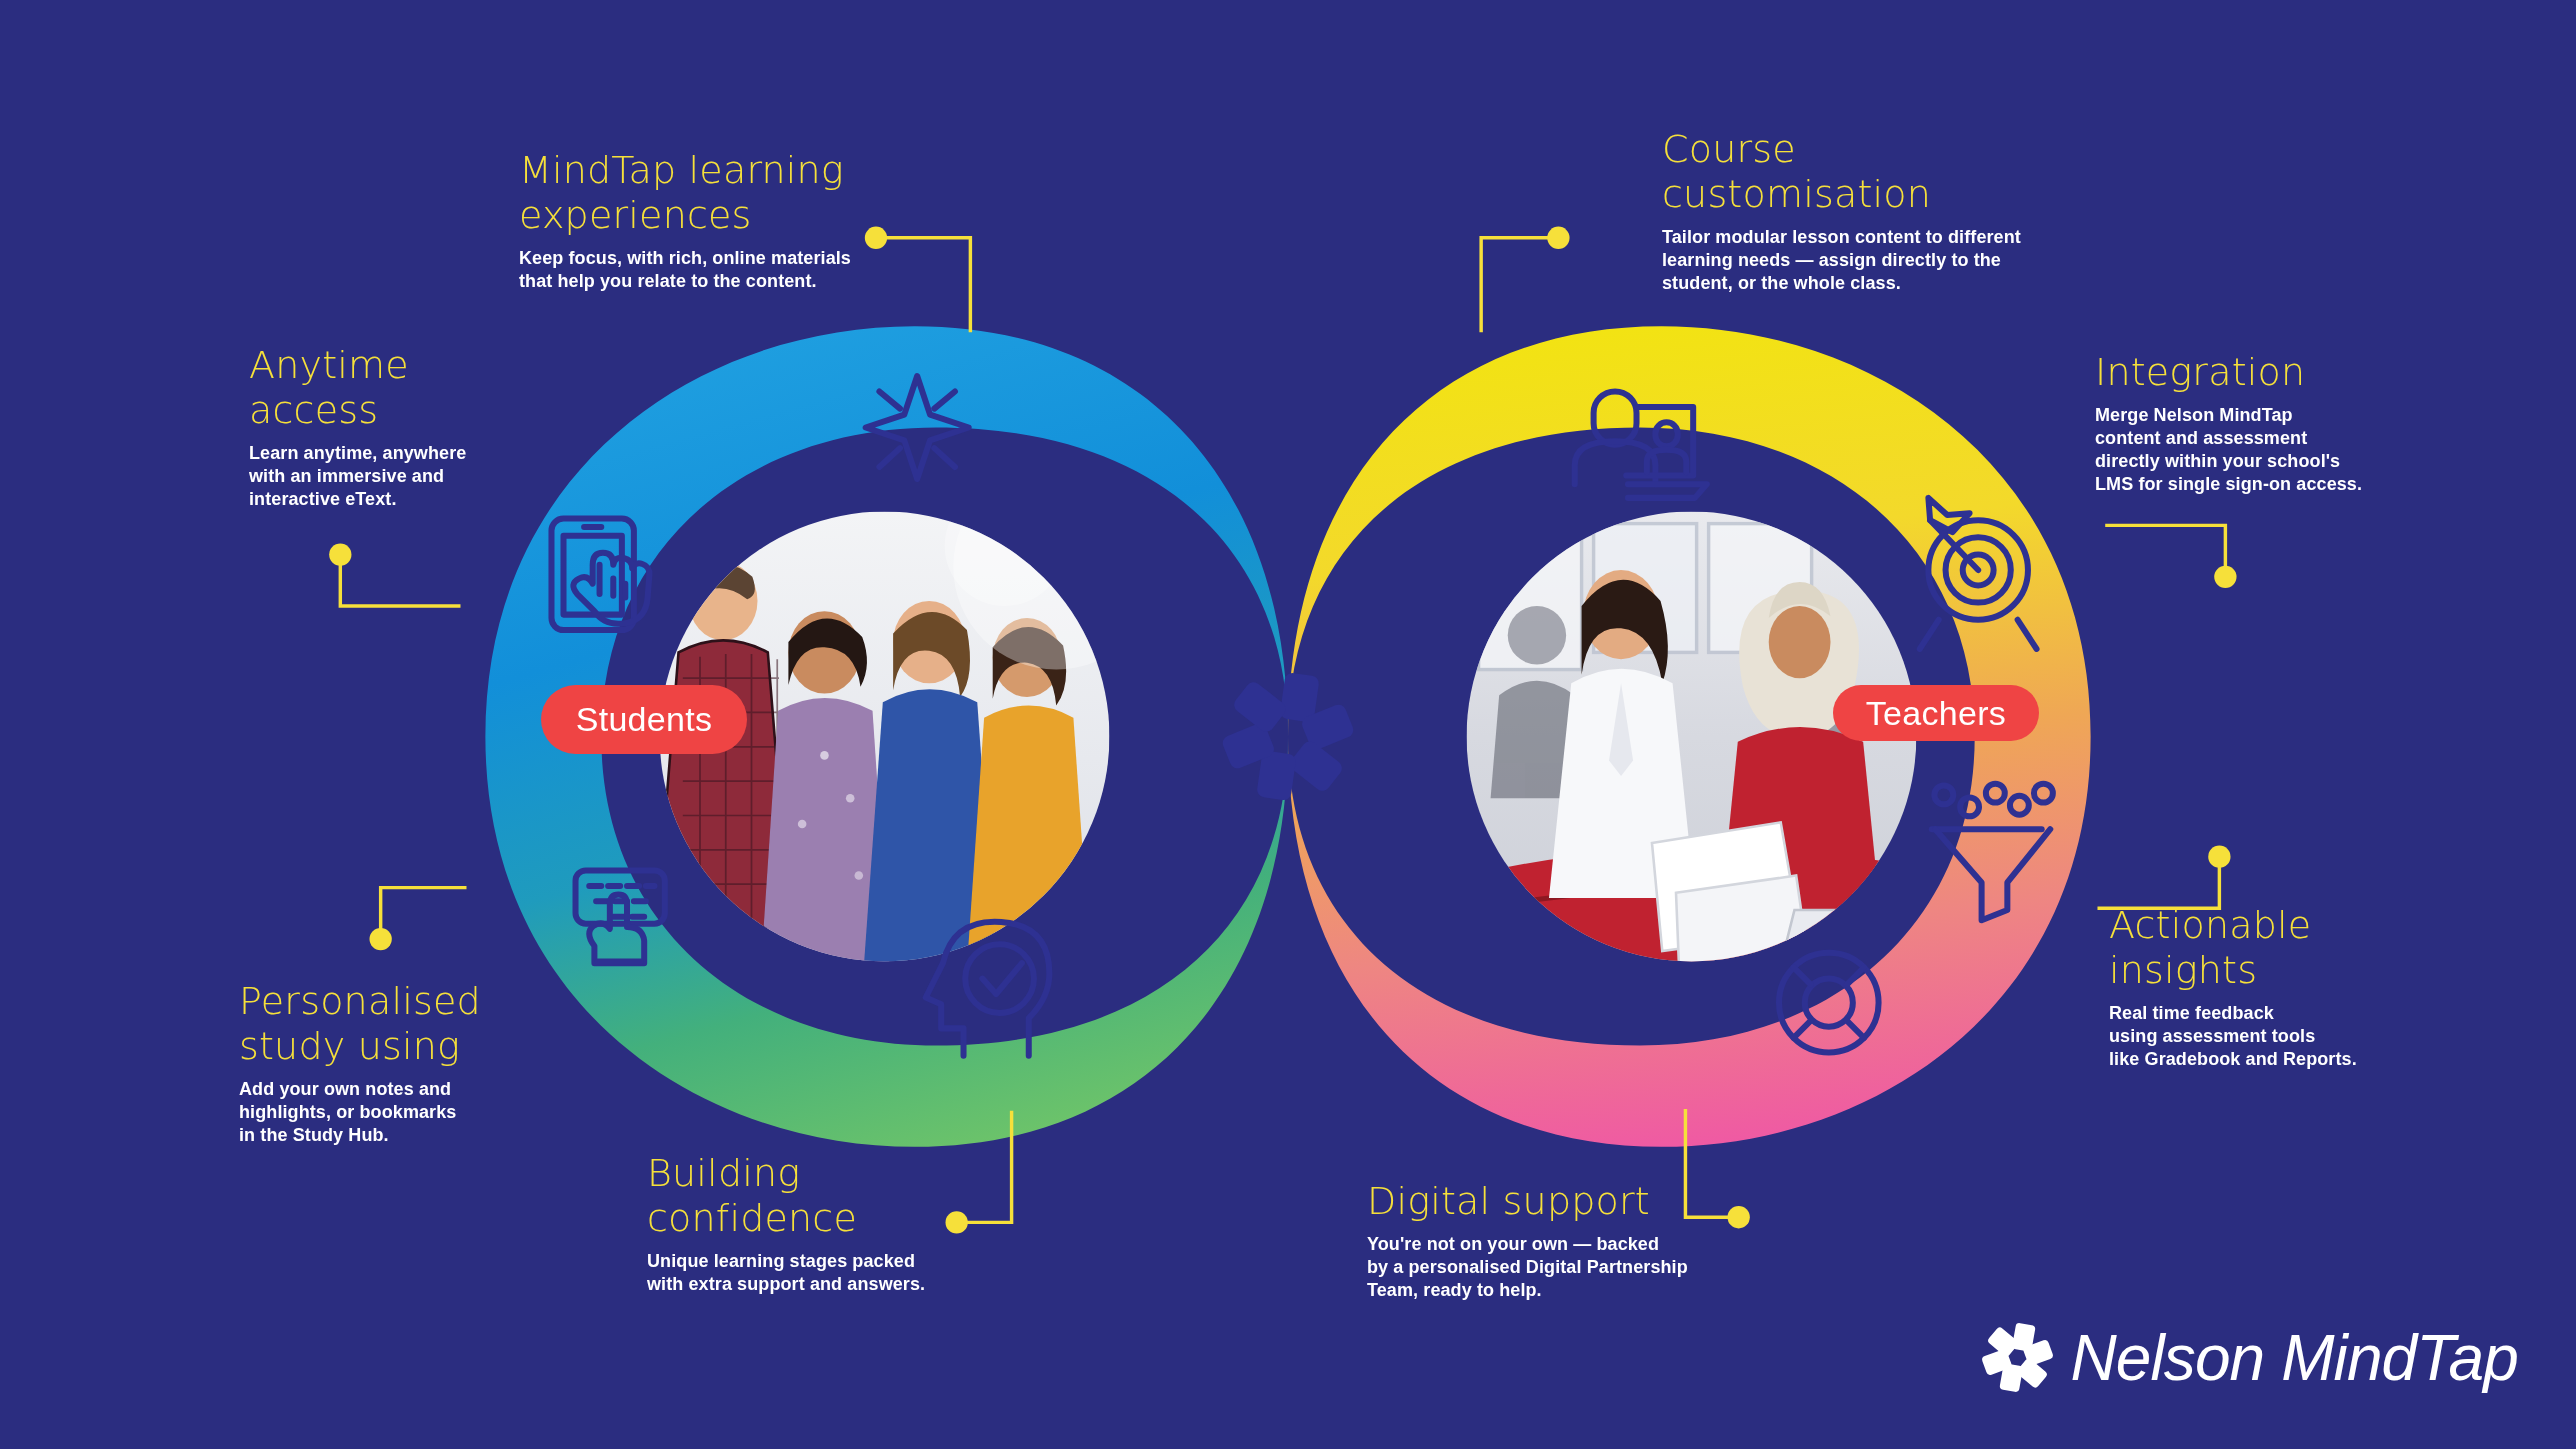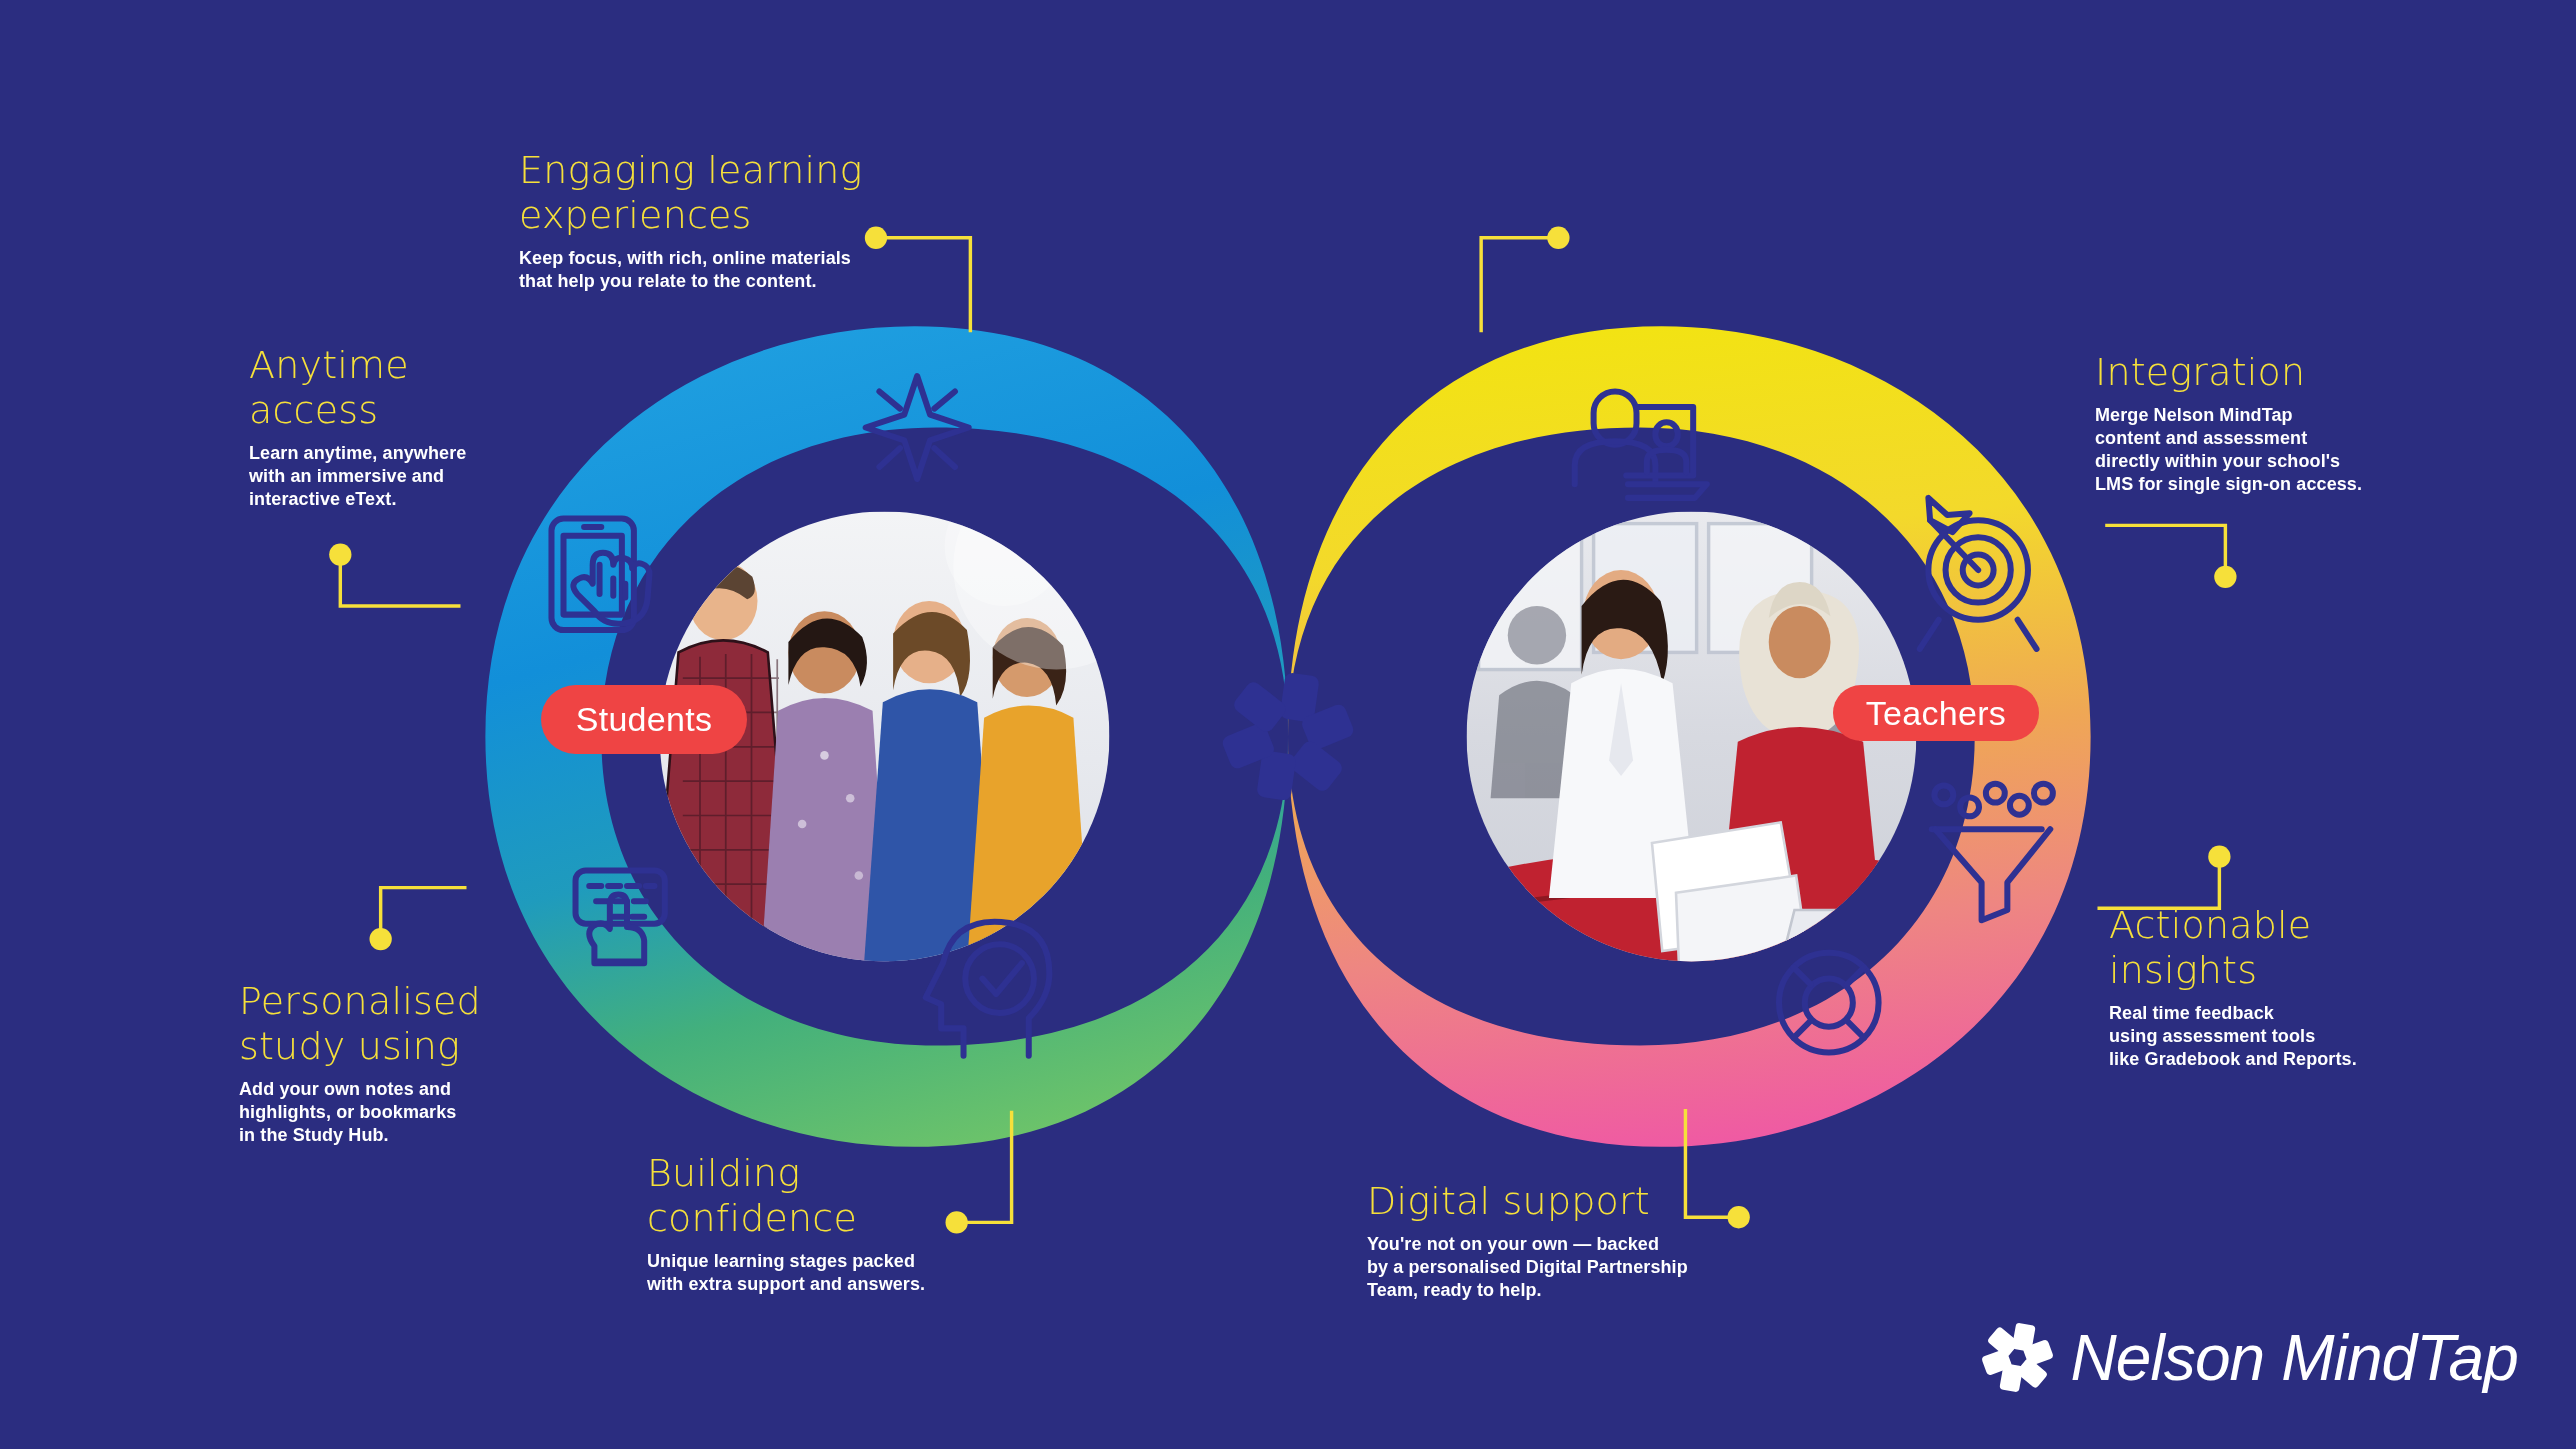--- a/index.html
+++ b/index.html
@@ -344,21 +344,21 @@
 
   <div class="pill" style="left:541px;top:685px;width:206px;height:69px;">
     <span>Students</span>
   </div>
 
   <div class="pill" style="left:1833px;top:685px;width:206px;height:56px;">
     <span>Teachers</span>
   </div>
 
   <div class="callout" style="left:519px;top:148px;width:404px;">
-    <div class="c-title">Engaging learning
+    <div class="c-title">MindTap learning
 experiences</div>
     <div class="c-body">Keep focus, with rich, online materials
 that help you relate to the content.</div>
   </div>
 
   <div class="callout" style="left:249px;top:343px;width:283px;">
     <div class="c-title">Anytime
 access</div>
     <div class="c-body">Learn anytime, anywhere
 with an immersive and
@@ -373,20 +373,27 @@
 in the Study Hub.</div>
   </div>
 
   <div class="callout" style="left:647px;top:1151px;width:361px;">
     <div class="c-title">Building
 confidence</div>
     <div class="c-body">Unique learning stages packed
 with extra support and answers.</div>
   </div>
 
+  <div class="callout" style="left:1662px;top:127px;width:404px;">
+    <div class="c-title">Course
+customisation</div>
+    <div class="c-body">Tailor modular lesson content to different
+learning needs — assign directly to the
+student, or the whole class.</div>
+  </div>
 
   <div class="callout" style="left:2095px;top:350px;width:309px;">
     <div class="c-title">Integration</div>
     <div class="c-body">Merge Nelson MindTap
 content and assessment
 directly within your school's
 LMS for single sign-on access.</div>
   </div>
 
   <div class="callout" style="left:2109px;top:903px;width:309px;">

